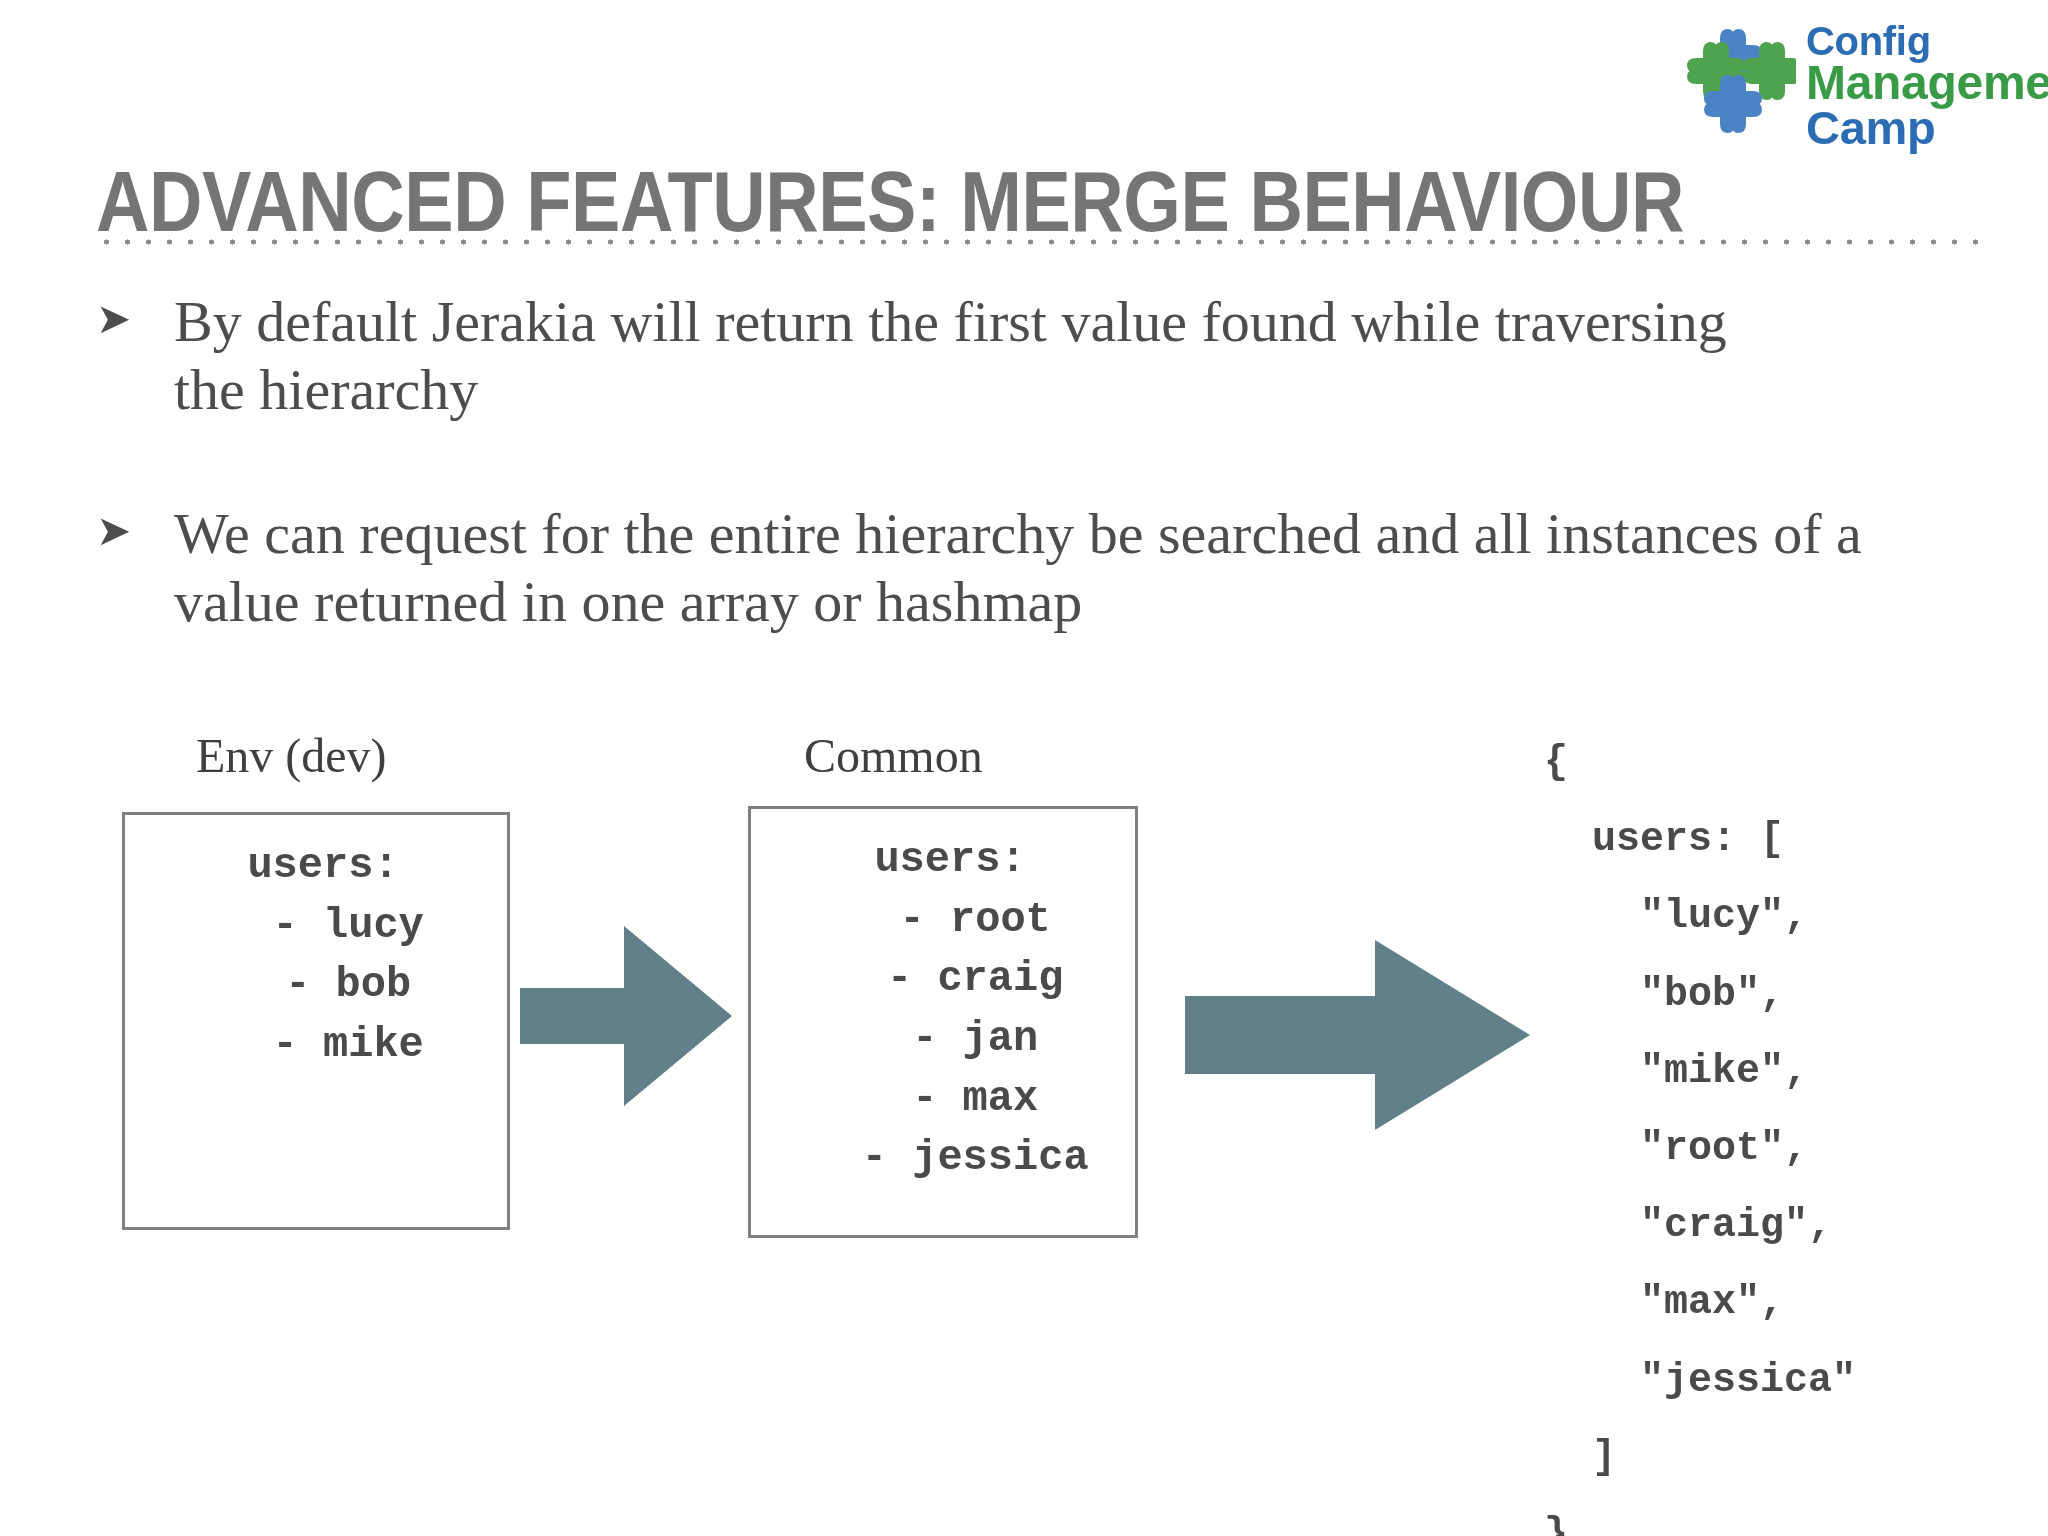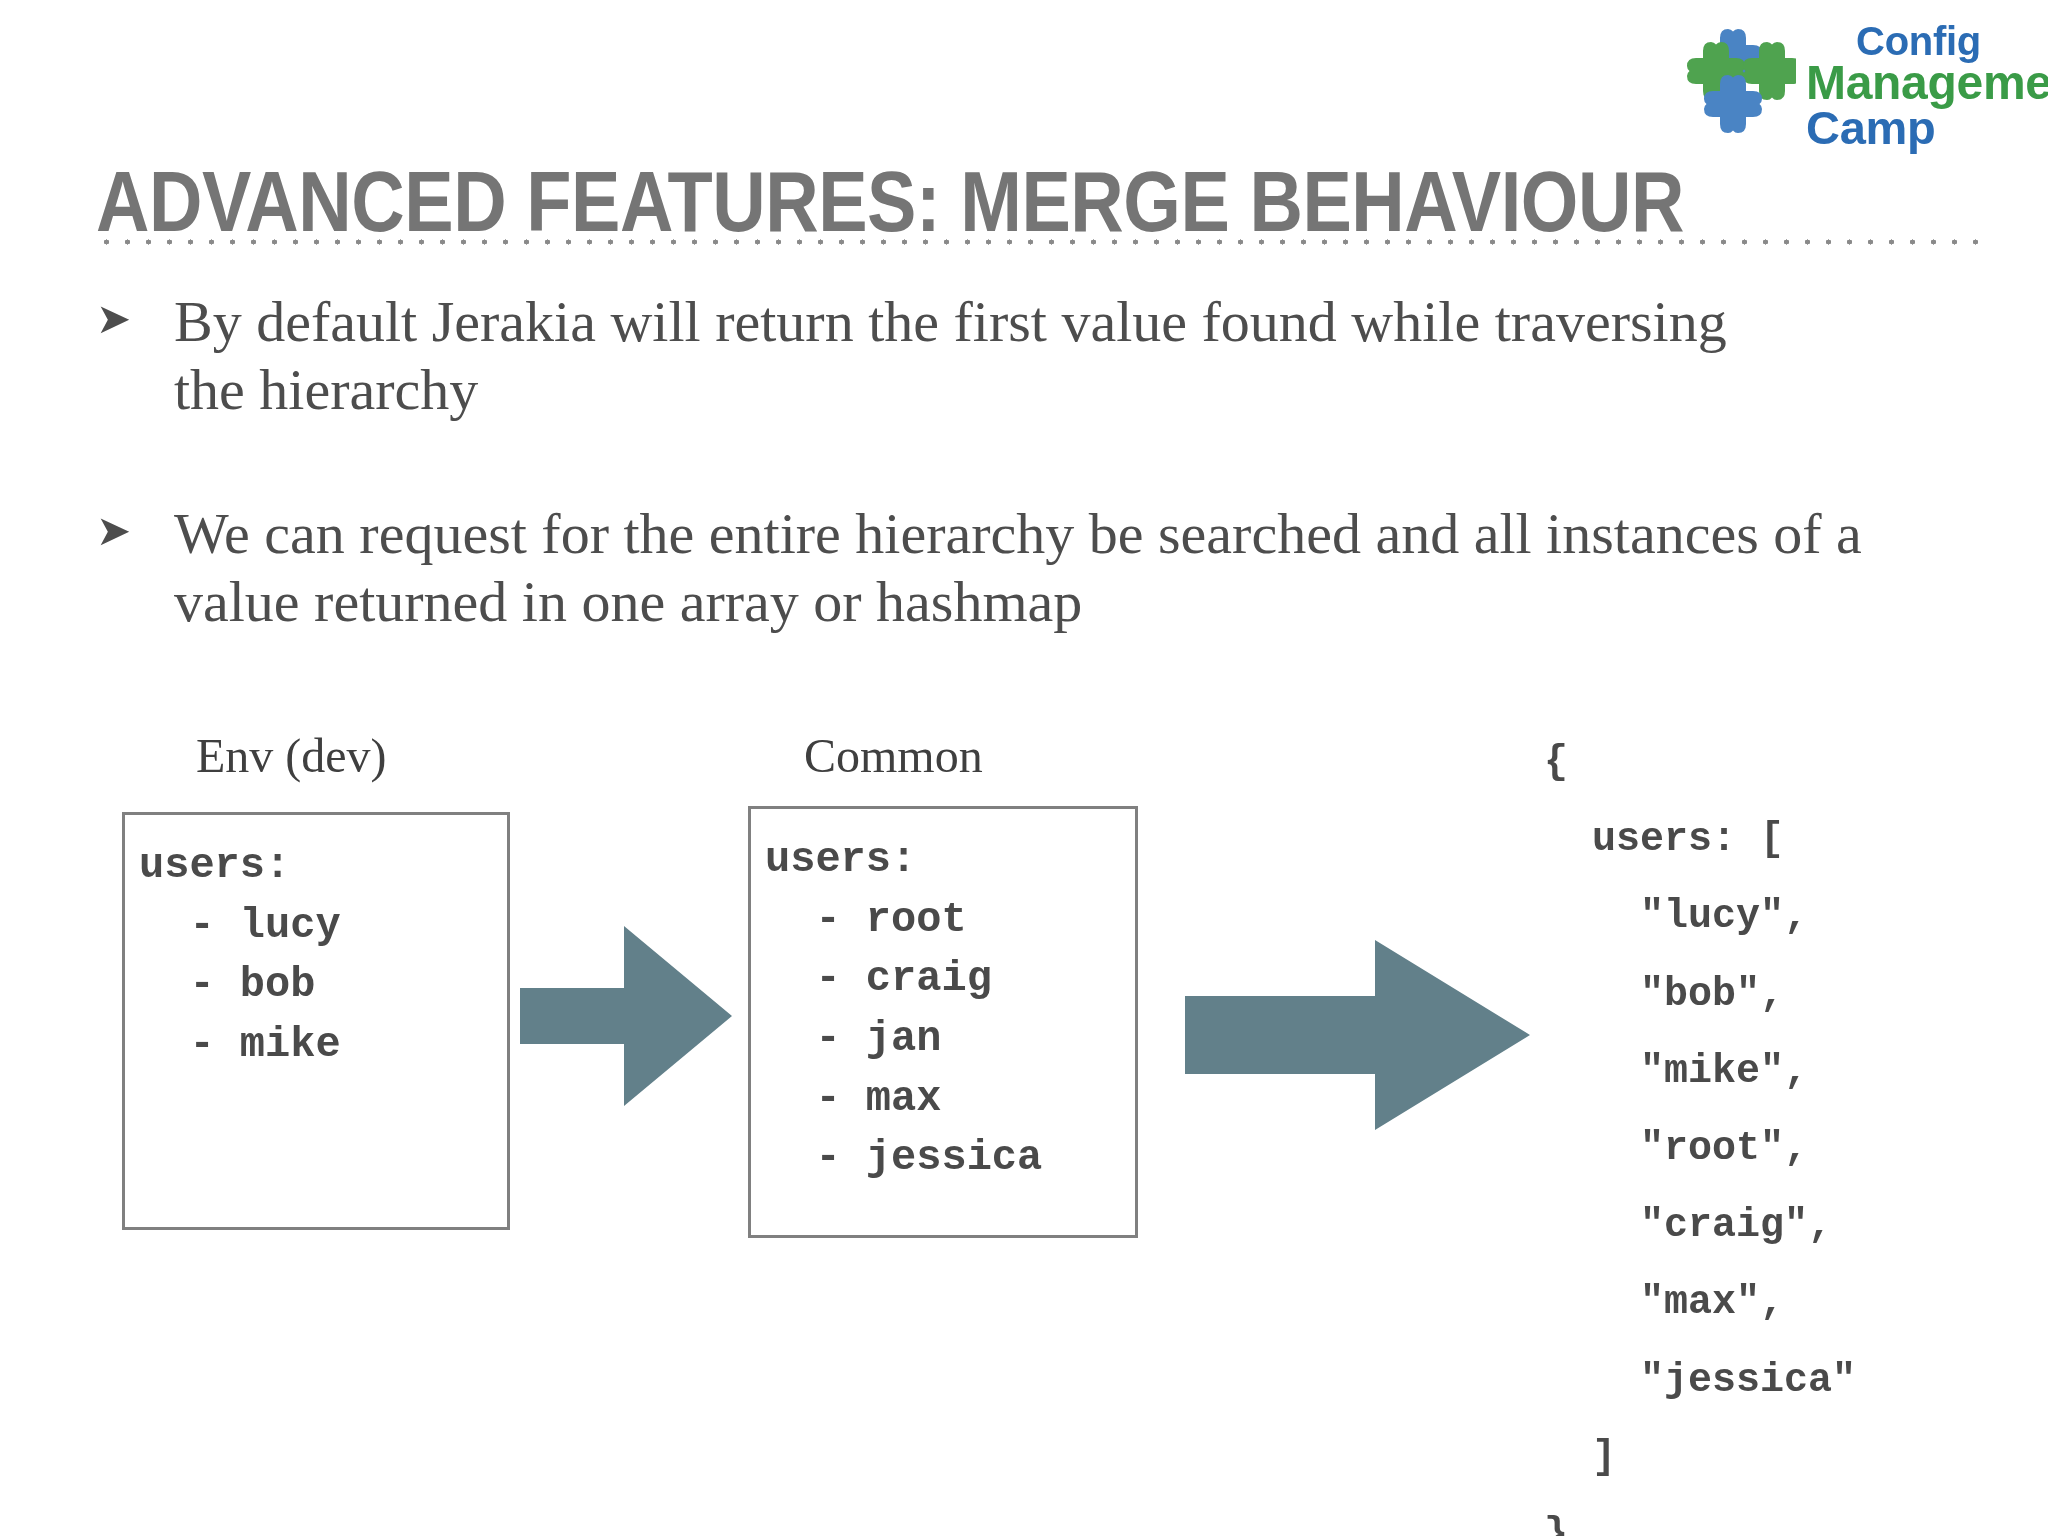--- a/index.html
+++ b/index.html
@@ -41,21 +41,21 @@
     width: 225px;
     font-family: "Liberation Sans", "DejaVu Sans", sans-serif;
     font-weight: bold;
     line-height: 0.95;
   }
   .logo-line {
     display: block;
     white-space: nowrap;
     letter-spacing: -0.3px;
   }
-  #logo-config { font-size: 40px; color: #2b6cb4; text-align: center; }
+  #logo-config { font-size: 40px; color: #2b6cb4; }
   #logo-management { font-size: 48px; color: #3a9b47; }
   #logo-camp { font-size: 47px; color: #2b6cb4; }
 
   
   #title {
     position: absolute;
     left: 96px;
     top: 100px;
     font-family: "Liberation Sans Narrow", "Liberation Sans", "DejaVu Sans Condensed", sans-serif;
     font-weight: bold;
@@ -127,20 +127,21 @@
     font-family: "Liberation Mono", "DejaVu Sans Mono", monospace;
     font-weight: bold;
     font-size: 42px;
     line-height: 1.42;
     color: #4a4a4a;
     white-space: pre;
     margin: 0;
   }
   .code-box .code {
     padding: 22px 0 0 14px;
+    text-align: center;
   }
 
   
   .arrow {
     position: absolute;
     fill: #62808a;
   }
   #arrow-1 { left: 520px; top: 910px; width: 212px; height: 212px; }
   #arrow-2 { left: 1185px; top: 940px; width: 345px; height: 190px; }
 

